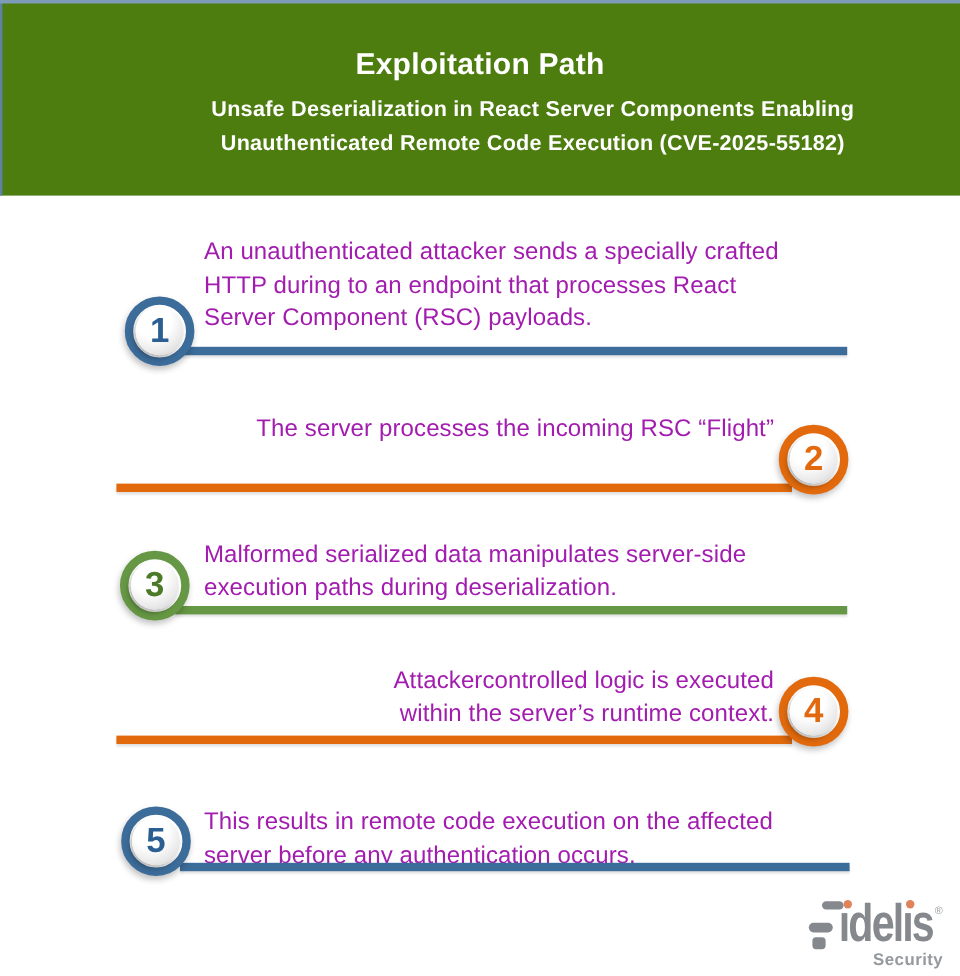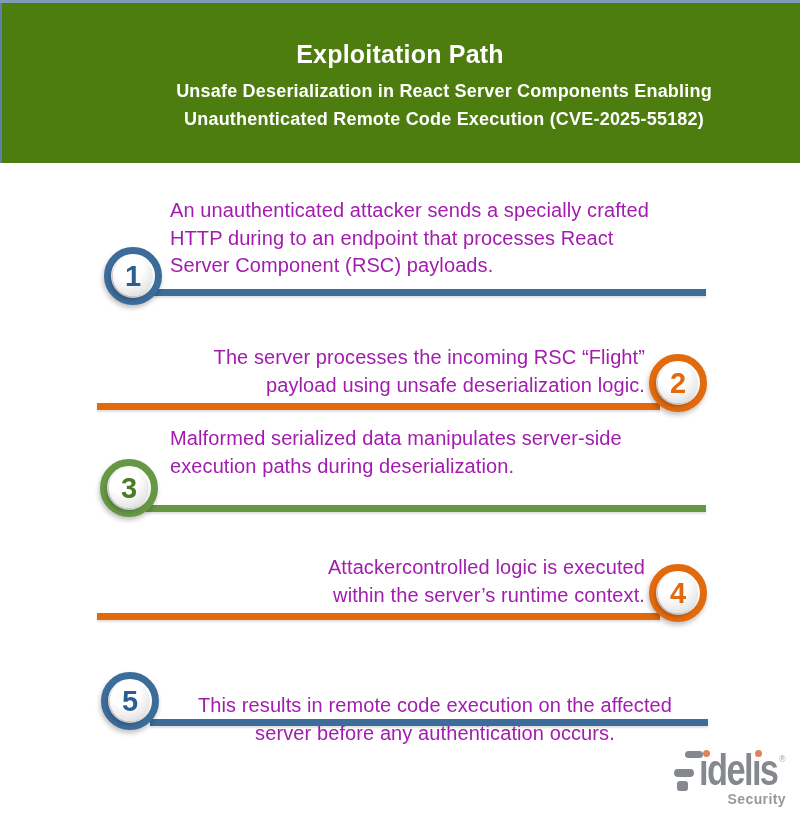--- a/index.html
+++ b/index.html
@@ -106,30 +106,29 @@
   </div>
 
   <div class="bar orange" style="left:97px;top:403px;width:563px;"></div>
   <div class="circle orange" style="left:649px;top:354px;">
     <div class="inner">
       <span class="num orange">2</span>
     </div>
   </div>
   <div class="step-text right" style="left:145px;top:344px;width:500px;">
     <div>The server processes the incoming RSC “Flight”</div>
-    <div>payload using unsafe deserialization logic.</div>
   </div>
 
   <div class="bar green" style="left:146px;top:505px;width:560px;"></div>
   <div class="circle green" style="left:100px;top:459px;">
     <div class="inner">
       <span class="num green">3</span>
     </div>
   </div>
-  <div class="step-text" style="left:170px;top:425px;width:530px;">
+  <div class="step-text" style="left:170px;top:449px;width:530px;">
     <div>Malformed serialized data manipulates server-side</div>
     <div>execution paths during deserialization.</div>
   </div>
 
   <div class="bar orange" style="left:97px;top:613px;width:563px;"></div>
   <div class="circle orange" style="left:649px;top:564px;">
     <div class="inner">
       <span class="num orange">4</span>
     </div>
   </div>
@@ -137,21 +136,21 @@
     <div>Attackercontrolled logic is executed</div>
     <div>within the server’s runtime context.</div>
   </div>
 
   <div class="bar blue" style="left:150px;top:719px;width:558px;"></div>
   <div class="circle blue" style="left:101px;top:672px;">
     <div class="inner">
       <span class="num blue">5</span>
     </div>
   </div>
-  <div class="step-text" style="left:170px;top:692px;width:530px;text-align:center;">
+  <div class="step-text" style="left:170px;top:672px;width:530px;">
     <div>This results in remote code execution on the affected</div>
     <div>server before any authentication occurs.</div>
   </div>
 
   <div class="logo">
     <div class="blk f-top"></div>
     <div class="blk f-mid"></div>
     <div class="blk f-stem"></div>
     <div class="wordmark">ıdelıs</div>
     <div class="dot dot1"></div>

